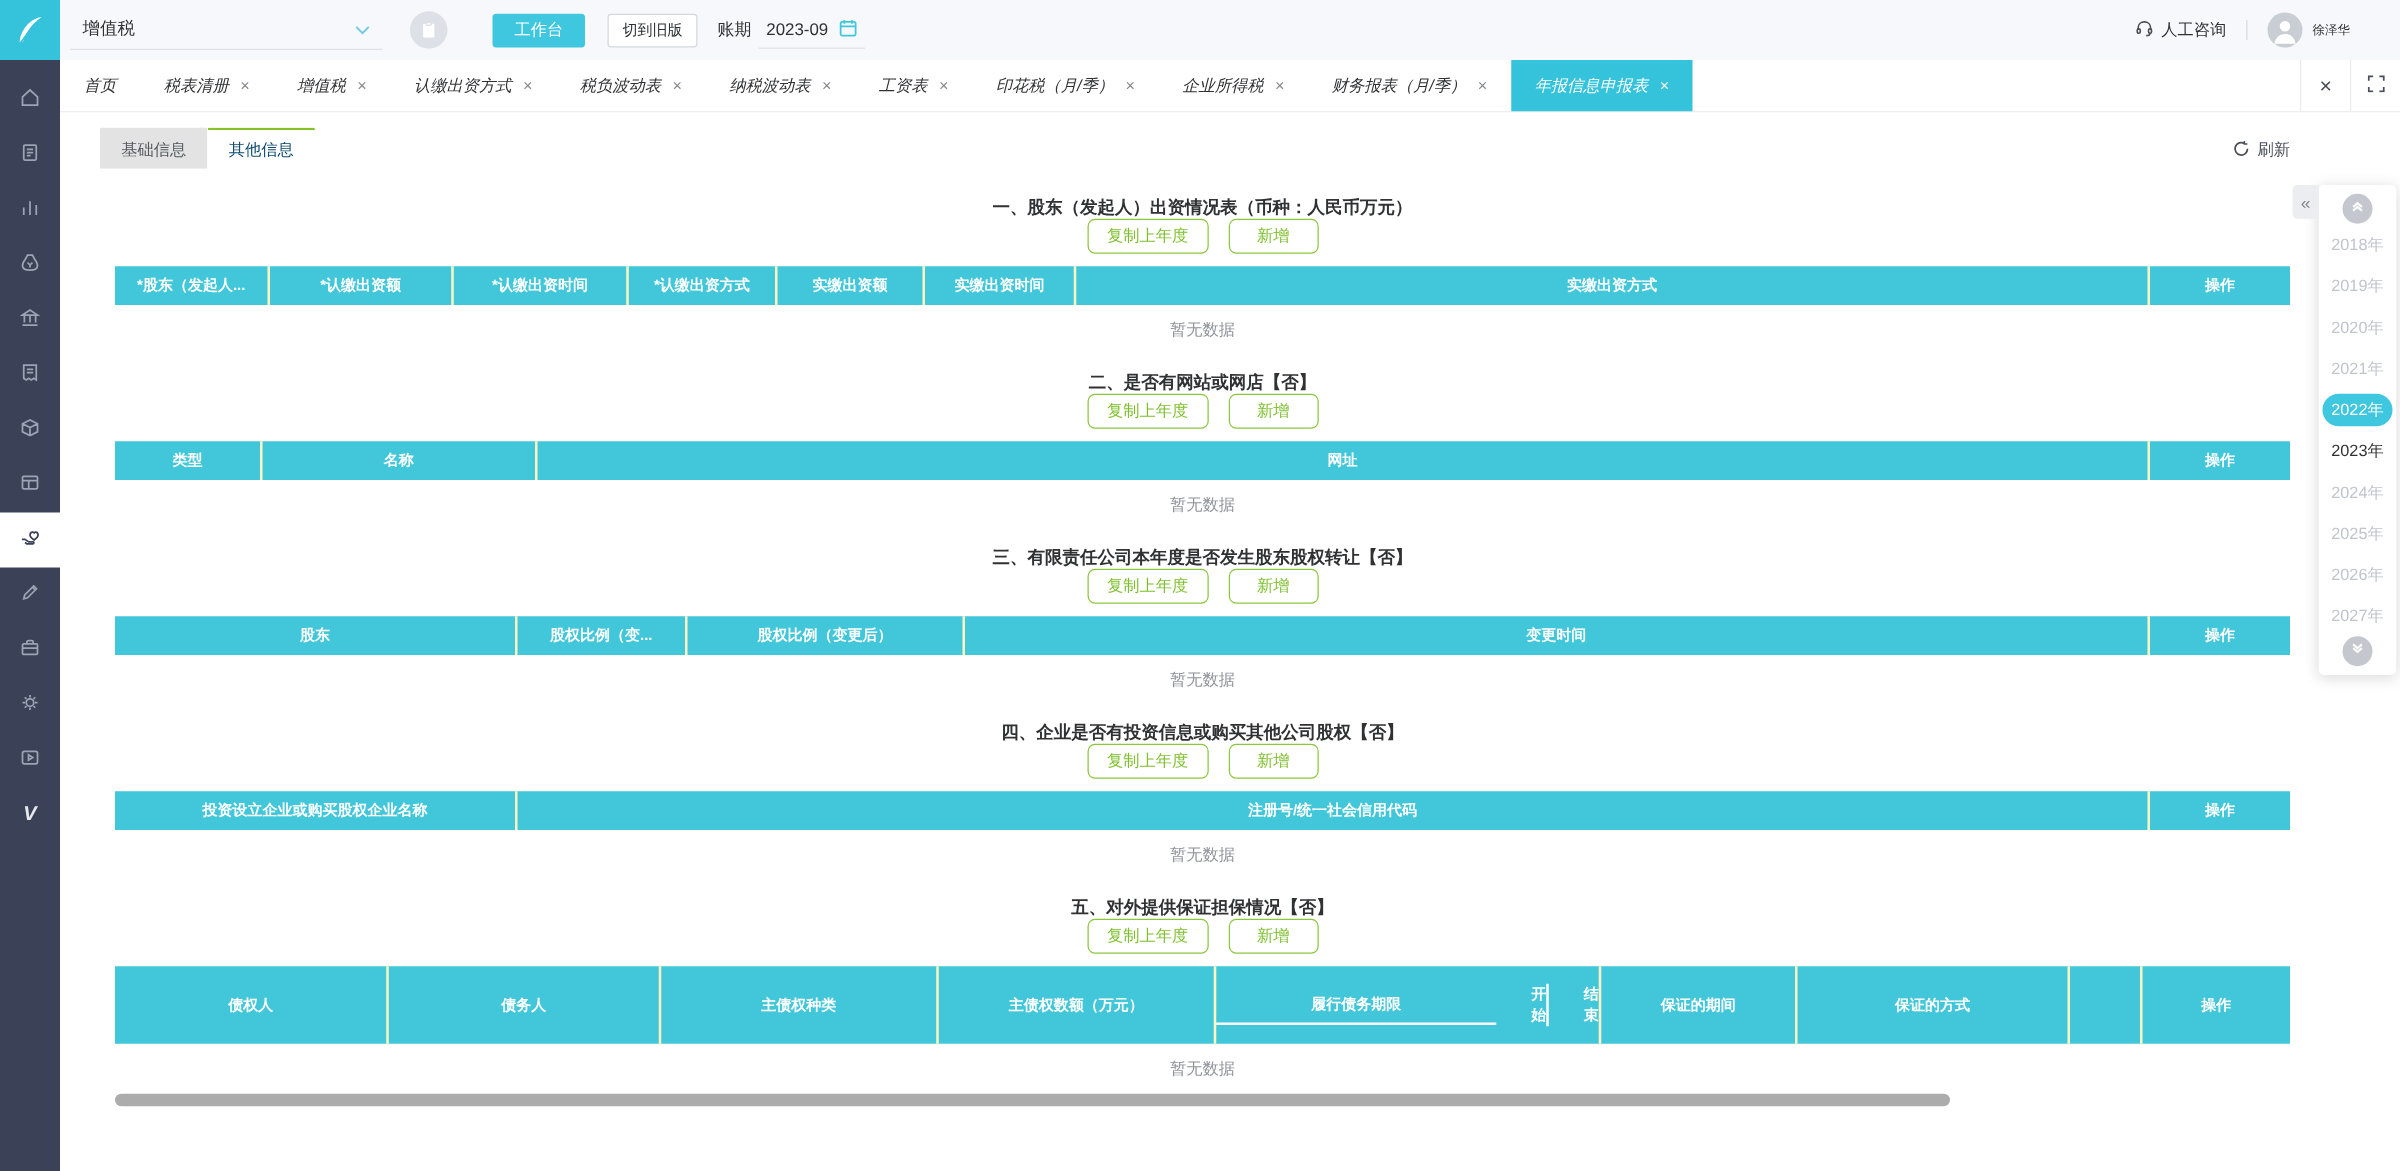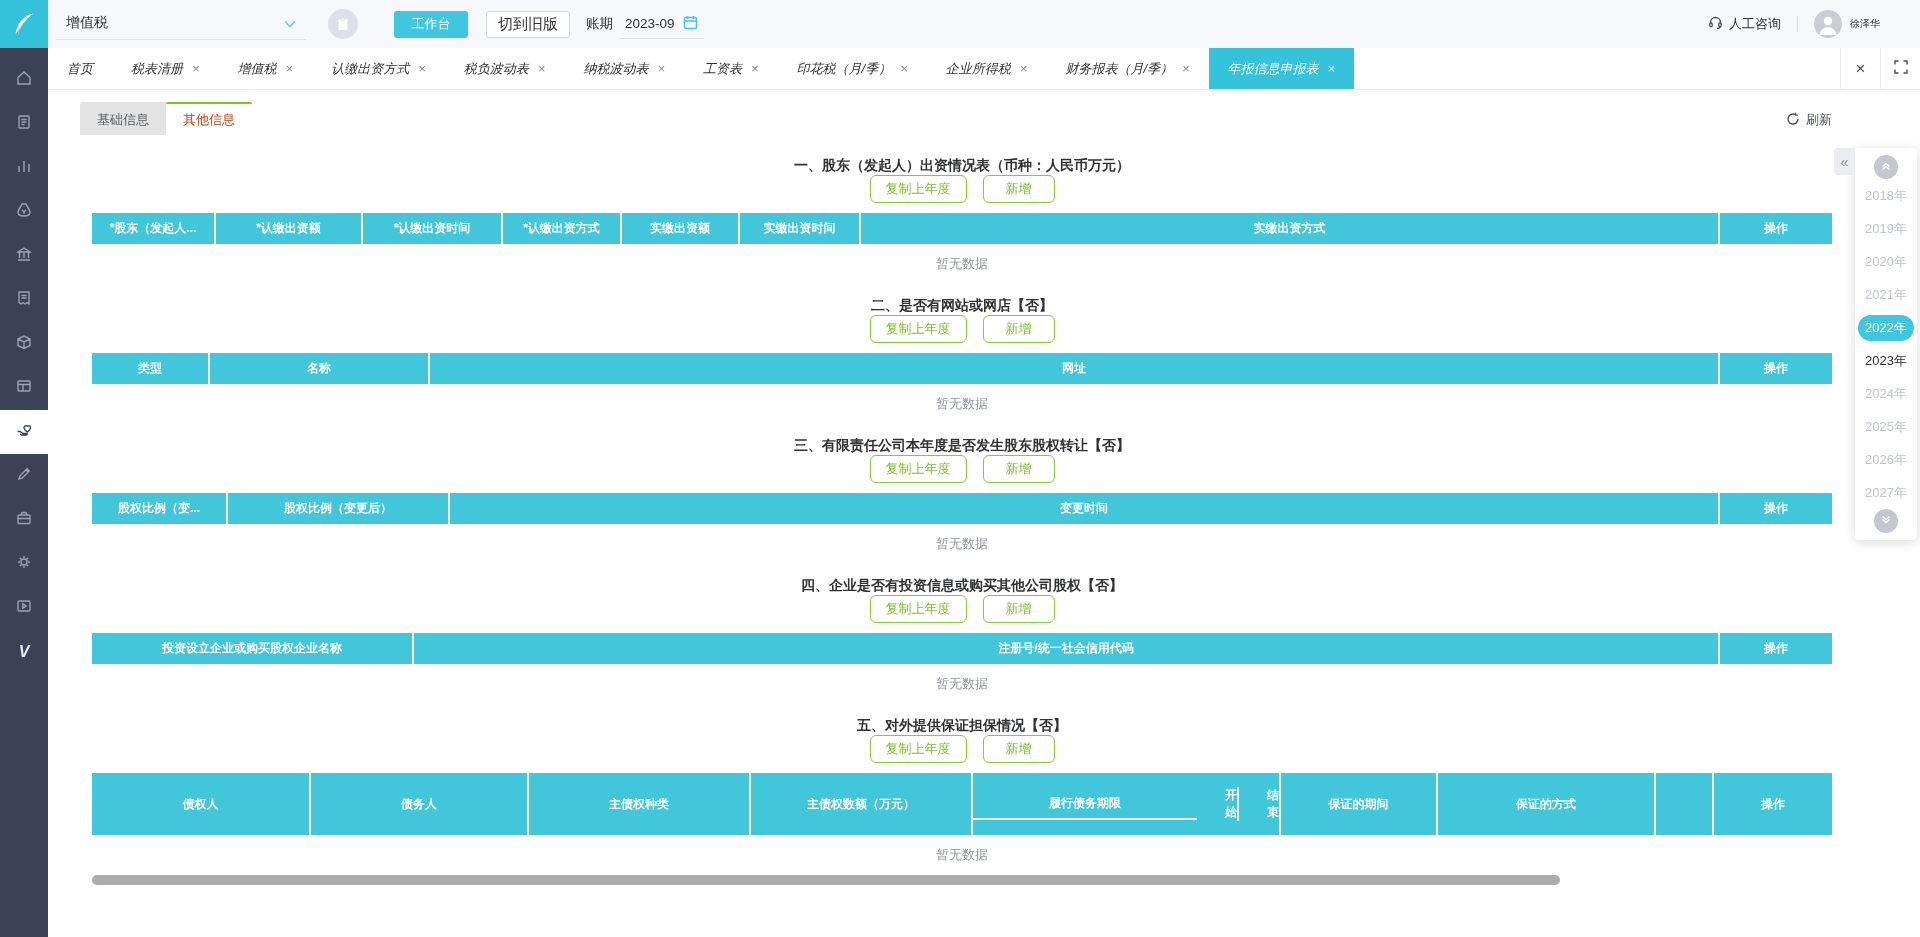--- a/index.html
+++ b/index.html
@@ -18,21 +18,21 @@
   .nav-item .vmark { color:#E8EAF0; font-size:16px; font-weight:bold; font-style:italic; }
 
   
   .main { flex:1; display:flex; flex-direction:column; min-width:0; }
 
   
   .topbar { height:48px; background:#F7F8FB; display:flex; align-items:center; padding:0 40px 0 8px; flex-shrink:0; }
   .tax-select { width:250px; display:flex; align-items:center; justify-content:space-between; border-bottom:1px solid #DDE1E8; padding:6px 10px 7px 10px; font-size:14px; color:#303133; cursor:pointer; }
   .round-icon { width:30px; height:30px; border-radius:50%; background:#DDE0E6; margin-left:22px; display:flex; align-items:center; justify-content:center; cursor:pointer; }
   .btn-teal { margin-left:36px; width:74px; height:27px; background:#3EC7DE; color:#fff; border:none; border-radius:3px; font-size:13px; cursor:pointer; font-family:inherit; }
-  .btn-plain { margin-left:18px; height:27px; padding:0 11px; background:#fff; color:#303133; border:1px solid #D4D7DE; border-radius:3px; font-size:15px; cursor:pointer; font-family:inherit; }
+  .btn-plain { margin-left:18px; height:27px; padding:0 11px; background:#fff; color:#303133; border:1px solid #D4D7DE; border-radius:3px; font-size:12px; cursor:pointer; font-family:inherit; }
   .period-label { margin-left:16px; font-size:13.5px; color:#303133; }
   .period-value { margin-left:6px; display:flex; align-items:center; gap:8px; border-bottom:1px solid #DDE1E8; padding:5px 6px; font-size:13.5px; color:#303133; cursor:pointer; }
   .top-spacer { flex:1; }
   .support { display:flex; align-items:center; gap:6px; font-size:13px; color:#303133; cursor:pointer; }
   .top-divider { width:1px; height:16px; background:#D8DBE0; margin:0 16px; }
   .user { display:flex; align-items:center; gap:8px; cursor:pointer; }
   .avatar { width:28px; height:28px; border-radius:50%; background:#C9CDD4; display:flex; align-items:center; justify-content:center; overflow:hidden; }
   .username { font-size:10px; color:#303133; }
 
   
@@ -41,21 +41,21 @@
   .tab .x { font-size:13px; color:#85898F; line-height:1; }
   .tab.active { background:#35C3DB; color:#fff; }
   .tab.active .x { color:#fff; }
   .strip-controls { margin-left:auto; display:flex; align-items:stretch; }
   .strip-btn { width:40px; display:flex; align-items:center; justify-content:center; border-left:1px solid #ECECEC; cursor:pointer; color:#4A4F57; font-size:17px; }
 
   
   .content { flex:1; background:#fff; padding:12px 88px 0 32px; position:relative; overflow:hidden; }
   .subtab-row { display:flex; align-items:flex-end; }
   .subtab { height:33px; padding:0 17px; display:flex; align-items:center; font-size:13px; background:#E3E3E3; color:#55595F; cursor:pointer; border-top:2px solid transparent; border-radius:2px 2px 0 0; }
-  .subtab.active { background:#fff; color:#c2410c; border-top-color:#85C226; }
+  .subtab.active { background:#fff; color:#0c4a6e; border-top-color:#85C226; }
   .refresh { margin-left:auto; margin-bottom:6px; display:flex; align-items:center; gap:6px; font-size:13px; color:#4A4F57; cursor:pointer; }
 
   .body { padding-left:12px; }
   .section { margin-top:22px; }
   .section-head { display:flex; align-items:center; justify-content:space-between; margin-bottom:10px;flex-direction:column; }
   .section-title { font-size:14px; font-weight:bold; color:#303133; }
   .section-actions { display:flex; gap:16px; }
   .btn-green { background:#fff; border:1px solid #8CC63E; color:#7CBF2A; border-radius:6px; padding:4px 15px; font-size:13px; cursor:pointer; font-family:inherit; }
   .btn-green.sm { padding:4px 22px; }
 
@@ -333,20 +333,21 @@
 
         <div class="section">
           <div class="section-head">
             <div class="section-title">三、有限责任公司本年度是否发生股东股权转让【否】</div>
             <div class="section-actions">
               <button class="btn-green">复制上年度</button>
               <button class="btn-green sm">新增</button>
             </div>
           </div>
           <div class="thead">
+            <div class="th" style="width:322px">股东</div>
             <div class="th" style="width:136px">股权比例（变...</div>
             <div class="th" style="width:222px">股权比例（变更后）</div>
             <div class="th grow">变更时间</div>
             <div class="th" style="width:112px">操作</div>
           </div>
           <div class="empty">暂无数据</div>
         </div>
 
         <div class="section">
           <div class="section-head">

